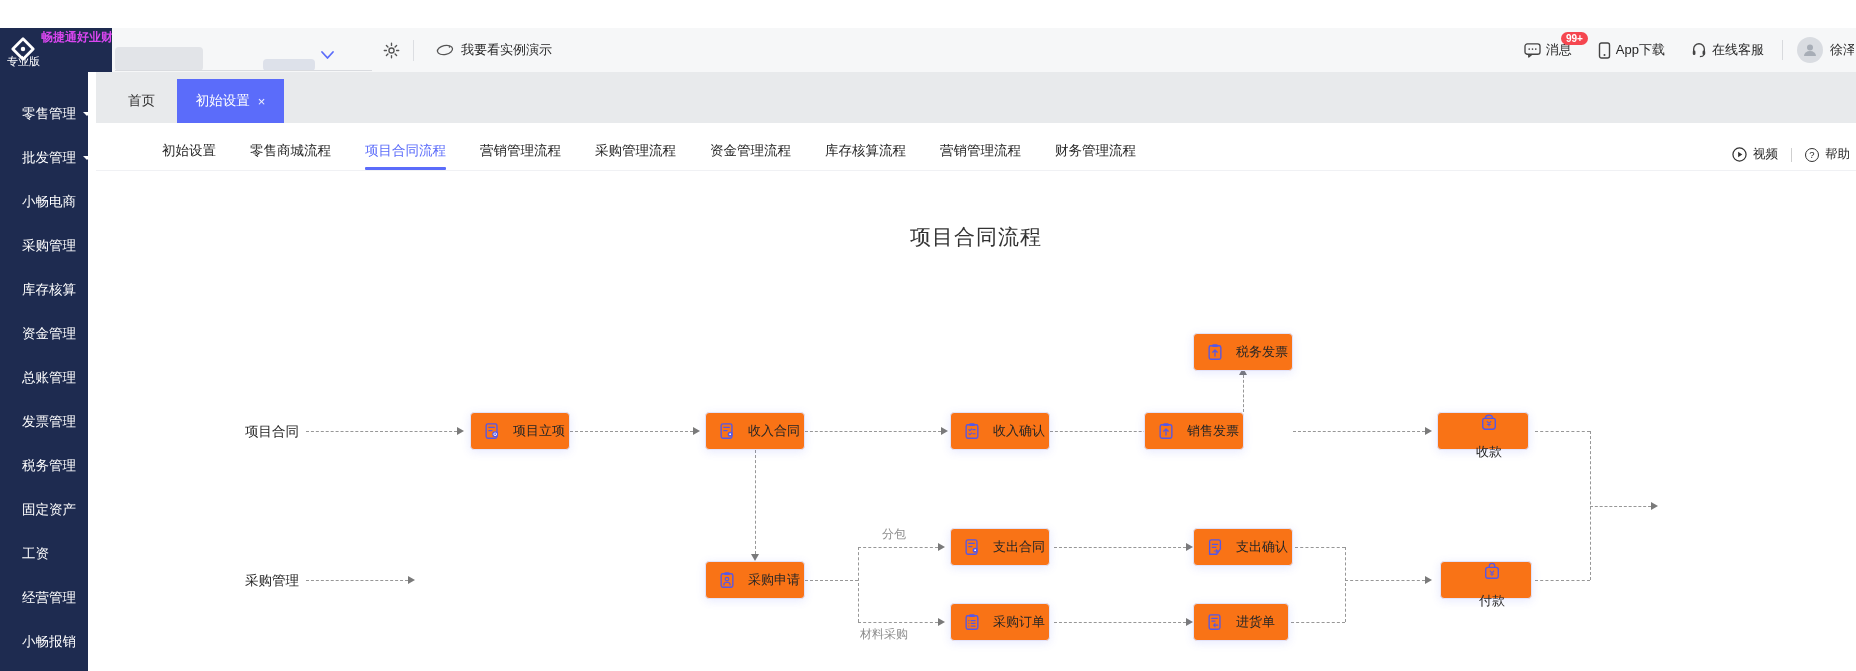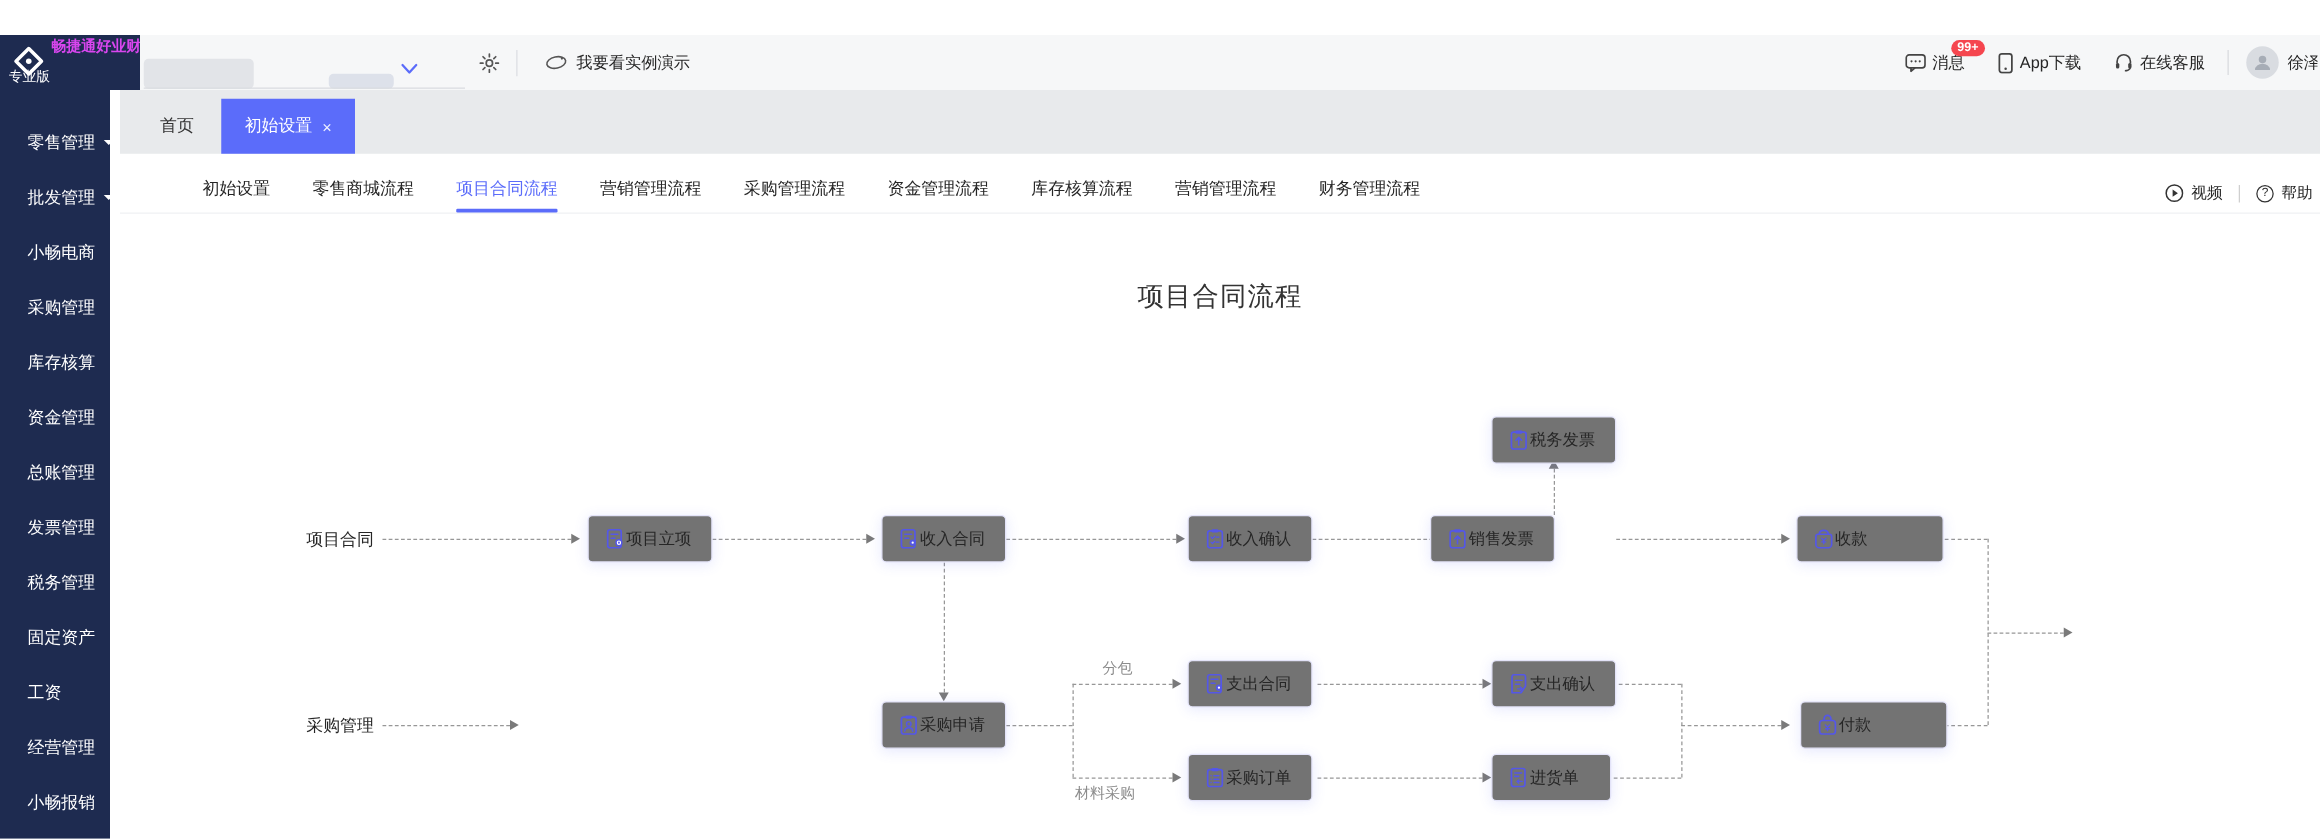--- a/index.html
+++ b/index.html
@@ -61,24 +61,24 @@
   .corner-links .lbl { cursor:pointer; }
   .c-sep { width:1px; height:14px; background:#cfcfcf; margin:0 7px; }
   .q-icon { width:14px; height:14px; border:1.2px solid #333; border-radius:50%; font-size:9.5px; line-height:12px;
             text-align:center; display:inline-block; cursor:pointer; }
   .q-icon::before { content:"?"; }
 
   .flow-title { position:absolute; left:0; right:0; top:100px; text-align:center; font-size:21px;
                 color:#333; font-weight:500; letter-spacing:1px; }
 
   
-  .node { position:absolute; height:38px; background:#737373; border:1px solid #e3e3f8; border-radius:4px;
-          box-shadow:0 2px 10px rgba(91,108,250,.14); display:flex; align-items:center; gap:0;
+  .node { position:absolute; height:38px; background:#f97316; border:1px solid #e3e3f8; border-radius:4px;
+          box-shadow:0 2px 10px rgba(91,108,250,.14); display:flex; align-items:center; gap:12px;
           padding-left:12px; font-size:13px; color:#262626; white-space:nowrap; cursor:pointer; }
-  .w100 { width:100px; } .w98 { width:118px; } .w96 { width:96px; } .w146 { width:146px; }
+  .w100 { width:100px; } .w98 { width:92px;flex-direction:column; } .w96 { width:96px; } .w146 { width:146px; }
   .lane-label { position:absolute; font-size:13.5px; font-weight:500; color:#262626; }
   .branch-label { position:absolute; font-size:12px; color:#8c8c8c; }
   .hl { position:absolute; height:0; border-top:1px dashed #979797; }
   .vl { position:absolute; width:0; border-left:1px dashed #979797; }
   .ar { position:absolute; width:0; height:0; border-top:4px solid transparent; border-bottom:4px solid transparent;
         border-left:7px solid #7a7a7a; }
   .au { position:absolute; width:0; height:0; border-left:4px solid transparent; border-right:4px solid transparent;
         border-bottom:7px solid #7a7a7a; }
   .ad { position:absolute; width:0; height:0; border-left:4px solid transparent; border-right:4px solid transparent;
         border-top:7px solid #7a7a7a; }

